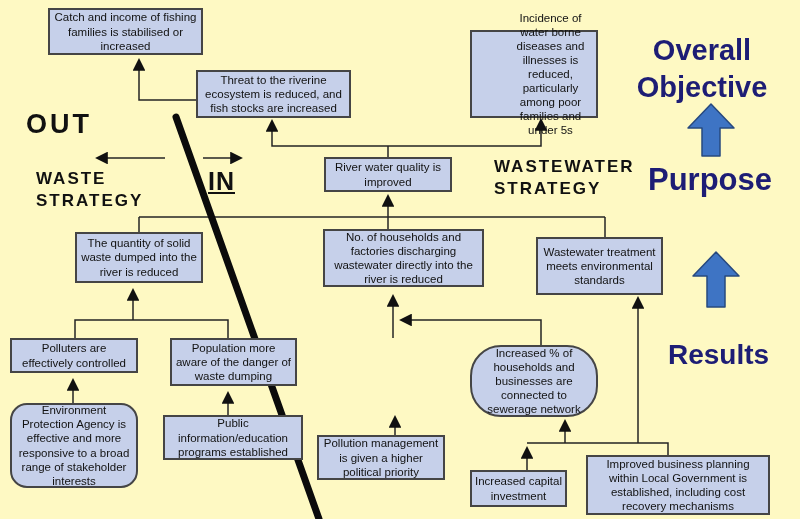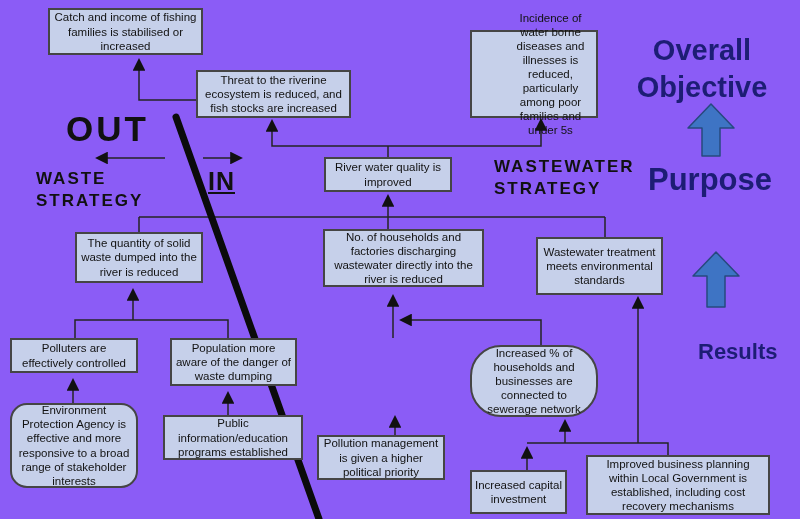--- a/index.html
+++ b/index.html
@@ -5,41 +5,41 @@
   :root{
     --node-fill:#c6d0ea;
     --node-border:#454545;
     --line:#242424;
     --navy:#1d1d75;
     --arrow-blue:#3e74c4;
     --arrow-blue-border:#27497f;
   }
   html,body{margin:0;padding:0;background:#e8e8e8;}
   .stage{
-    position:relative;width:800px;height:519px;background:#8b5cf6;
+    position:relative;width:800px;height:519px;background:#fef9c3;
     font-family:"Liberation Sans",sans-serif;overflow:hidden;
   }
   svg.overlay{position:absolute;left:0;top:0;width:800px;height:519px;}
   .node{
     position:absolute;box-sizing:border-box;
     background:var(--node-fill);
     border:2px solid var(--node-border);
     display:flex;align-items:center;justify-content:center;
     text-align:center;color:#121212;
     font-size:11.5px;line-height:1.22;padding:2px 3px;
   }
   .biglabel{position:absolute;font-weight:bold;color:#111;white-space:pre-line;}
   .navylabel{position:absolute;font-weight:bold;color:var(--navy);white-space:pre-line;text-align:center;}
-  .lbl-out{left:26px;top:109px;font-size:35px;letter-spacing:3px;margin-left:40px;}
+  .lbl-out{left:26px;top:109px;font-size:27px;letter-spacing:3px;}
   .lbl-in{left:208px;top:167px;font-size:25px;letter-spacing:1px;text-decoration:underline;}
   .lbl-waste{left:36px;top:168px;font-size:17px;letter-spacing:2px;line-height:22px;}
   .lbl-wastewater{left:494px;top:156px;font-size:17px;letter-spacing:2px;line-height:22px;}
   .lbl-overall{left:612px;top:32px;width:180px;font-size:29px;line-height:37px;}
   .lbl-purpose{left:648px;top:162px;font-size:31px;}
-  .lbl-results{left:668px;top:339px;font-size:22px;margin-left:30px;}
+  .lbl-results{left:668px;top:339px;font-size:28px;}
 </style>
 </head>
 <body>
 
 <div class="stage">
 
   <svg class="overlay" viewBox="0 0 800 519" xmlns="http://www.w3.org/2000/svg">
     <defs>
       <marker id="arrow" viewBox="0 0 10 10" refX="8.5" refY="5" markerWidth="8.5" markerHeight="8.5" orient="auto-start-reverse">
         <path d="M0,0 L10,5 L0,10 z" fill="#111"></path>
@@ -88,21 +88,21 @@
   <div class="node" style="left:324px;top:157px;width:128px;height:35px;">River water quality is improved</div>
   <div class="node" style="left:75px;top:232px;width:128px;height:51px;">The quantity of solid waste dumped into the river is reduced</div>
   <div class="node" style="left:323px;top:229px;width:161px;height:58px;">No. of households and factories discharging wastewater directly into the river is reduced</div>
   <div class="node" style="left:536px;top:237px;width:127px;height:58px;">Wastewater treatment meets environmental standards</div>
   <div class="node" style="left:10px;top:338px;width:128px;height:35px;">Polluters are effectively controlled</div>
   <div class="node" style="left:170px;top:338px;width:127px;height:48px;">Population more aware of the danger of waste dumping</div>
   <div class="node" style="left:470px;top:345px;width:128px;height:72px;border-radius:31px;">Increased % of households and businesses are connected to sewerage network</div>
   <div class="node" style="left:10px;top:403px;width:128px;height:85px;border-radius:17px;">Environment Protection Agency is effective and more responsive to a broad range of stakeholder interests</div>
   <div class="node" style="left:163px;top:415px;width:140px;height:45px;">Public information/education programs established</div>
   <div class="node" style="left:317px;top:435px;width:128px;height:45px;">Pollution management is given a higher political priority</div>
-  <div class="node" style="left:470px;top:470px;width:97px;height:44px;">Increased capital investment</div>
+  <div class="node" style="left:470px;top:470px;width:97px;height:37px;">Increased capital investment</div>
   <div class="node" style="left:586px;top:455px;width:184px;height:60px;">Improved business planning within Local Government is established, including cost recovery mechanisms</div>
 
   <div class="biglabel lbl-out">OUT</div>
   <div class="biglabel lbl-in">IN</div>
   <div class="biglabel lbl-waste">WASTE
 STRATEGY</div>
   <div class="biglabel lbl-wastewater">WASTEWATER
 STRATEGY</div>
 
   <div class="navylabel lbl-overall">Overall

